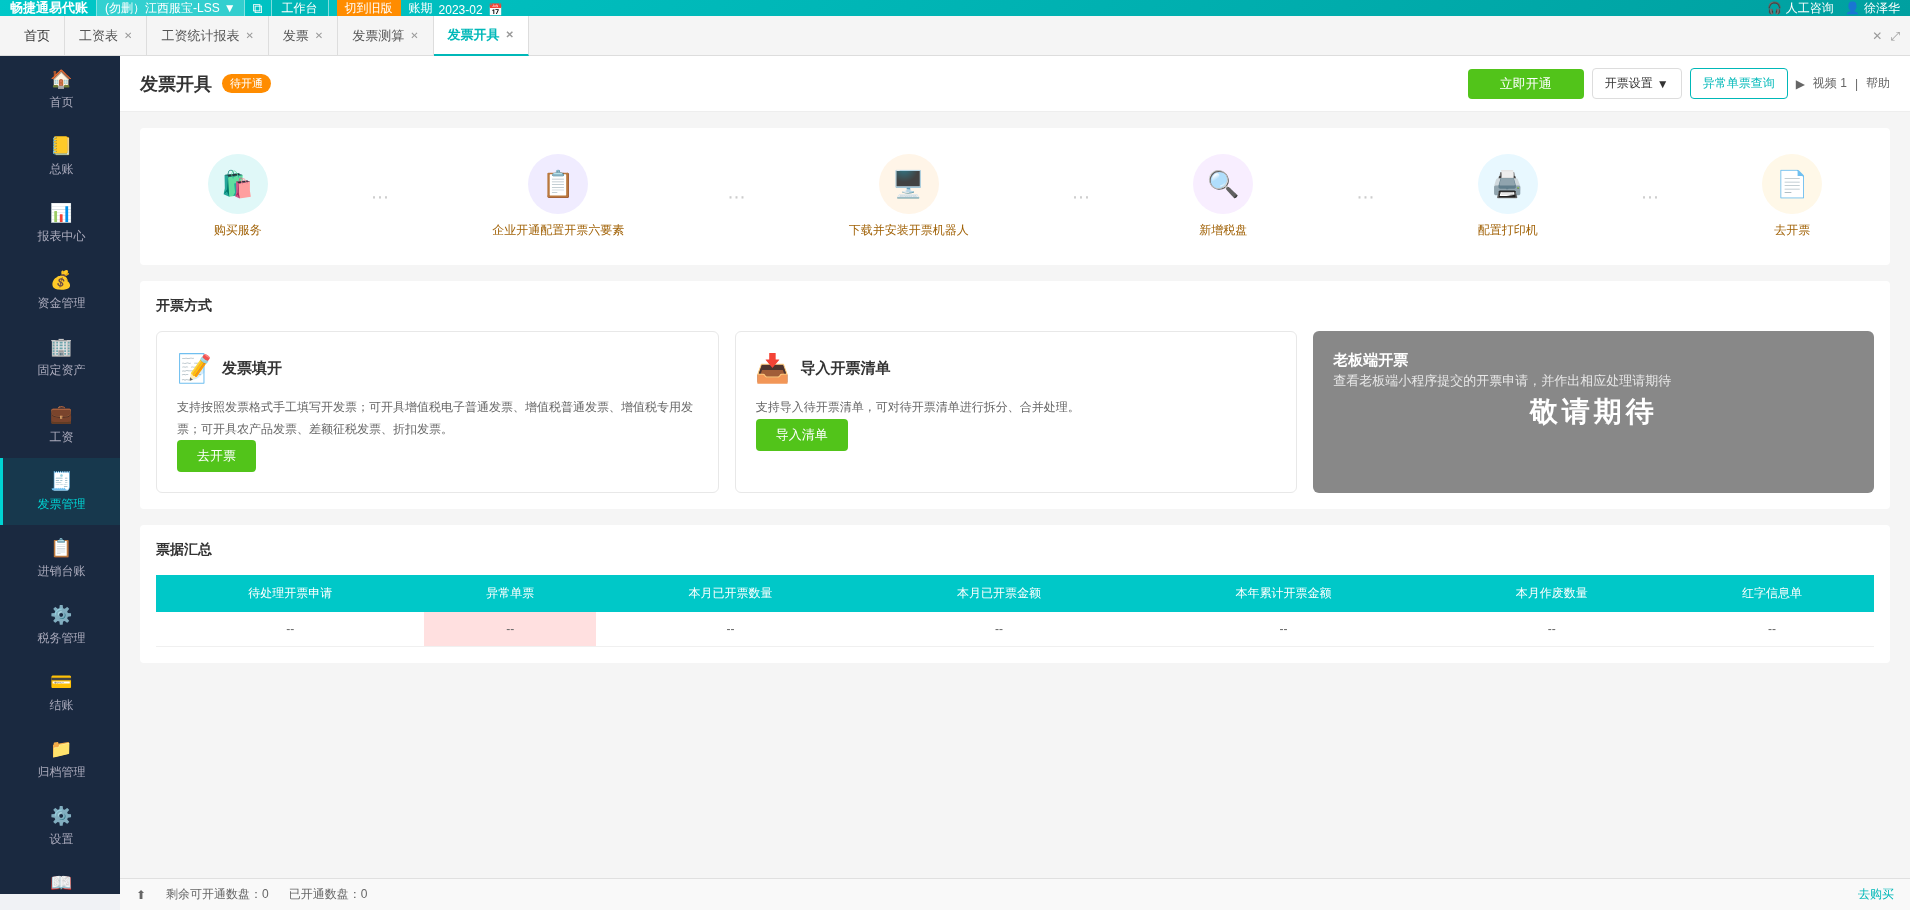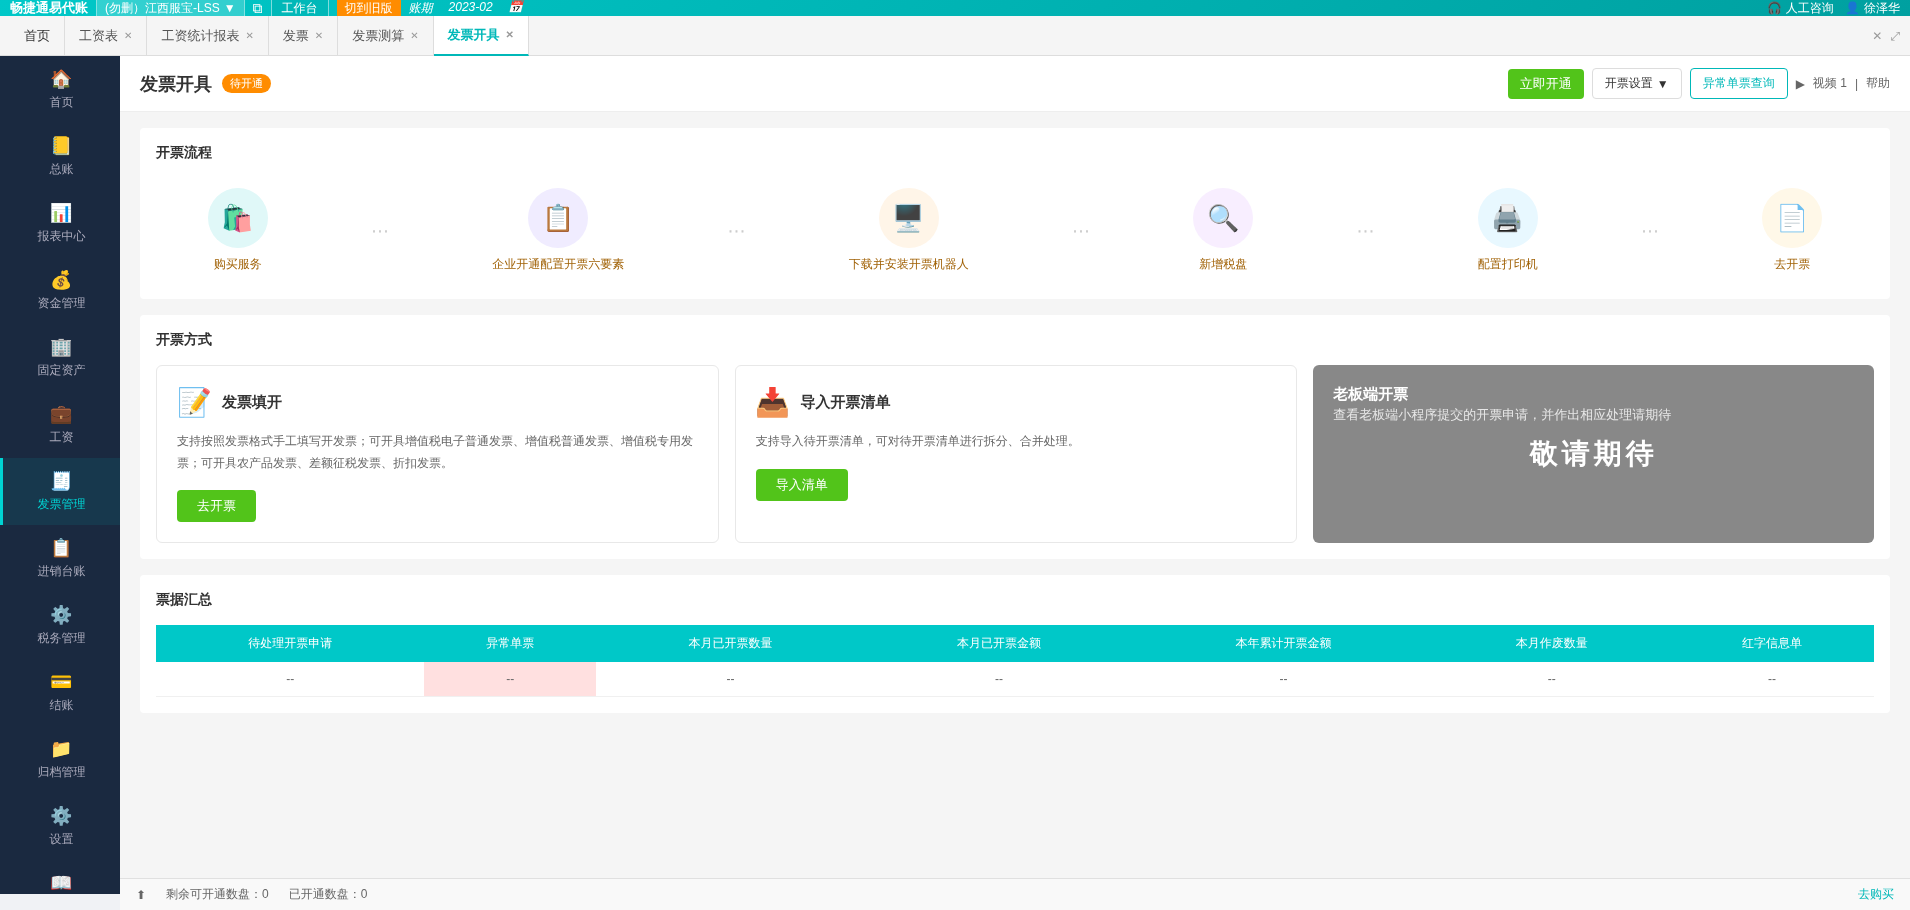--- a/index.html
+++ b/index.html
@@ -41,24 +41,23 @@
       background: #ff8c00;
       border: none;
       color: white;
       padding: 2px 8px;
       border-radius: 3px;
       cursor: pointer;
       font-size: 12px;
     }
     .period-info {
       display: flex;
-      align-items: flex-start;
-      gap: 16px;
-      font-size: 12px;
-      font-style: italic;
+      align-items: flex-end;
+      gap: 6px;
+      font-size: 12px;
     }
     .top-bar-right { display: flex; align-items: center; gap: 12px; font-size: 12px; }
     .top-bar-right span { cursor: pointer; }
 
     
     .tab-bar {
       height: 40px;
       background: #f5f5f5;
       border-bottom: 1px solid #ddd;
       display: flex;
@@ -152,21 +151,21 @@
       color: white;
       padding: 2px 8px;
       border-radius: 10px;
       font-size: 11px;
     }
     .page-actions { display: flex; align-items: center; gap: 8px; }
     .btn-primary {
       background: #52c41a;
       color: white;
       border: none;
-      padding: 6px 12px;
+      padding: 6px 32px;
       border-radius: 4px;
       cursor: pointer;
       font-size: 13px;
     }
     .btn-default {
       background: white;
       color: #333;
       border: 1px solid #ddd;
       padding: 6px 12px;
       border-radius: 4px;
@@ -235,21 +234,21 @@
     .method-card {
       flex: 1;
       border: 1px solid #e8e8e8;
       border-radius: 6px;
       padding: 20px;
       position: relative;
     }
     .method-card-header { display: flex; align-items: center; gap: 10px; margin-bottom: 12px; }
     .method-card-icon { font-size: 28px; }
     .method-card-title { font-size: 15px; font-weight: bold; color: #333; }
-    .method-card-desc { font-size: 12px; color: #666; line-height: 1.8; margin-bottom: 16px; }
+    .method-card-desc { font-size: 12px; color: #666; line-height: 1.8; }
     .method-card-btn {
       background: #52c41a;
       color: white;
       border: none;
       padding: 7px 20px;
       border-radius: 4px;
       cursor: pointer;
       font-size: 13px;
     }
     .method-card-old {
@@ -451,21 +450,20 @@
         <div class="help-area">
           <span>▶</span>
           <span>视频 1</span>
           <span>|</span>
           <span>帮助</span>
         </div>
       </div>
     </div>
 
     <div class="section">
-      <div class="section-title">开票流程</div>
       <div class="flow-steps">
 
         <div class="flow-step">
           <div class="flow-step-icon" style="background:#e0f8f8;">
             <span style="font-size:26px; color:#00b8b8;">🛍️</span>
           </div>
           <span class="flow-step-label">购买服务</span>
         </div>
 
         <span class="flow-arrow">⋯</span>

